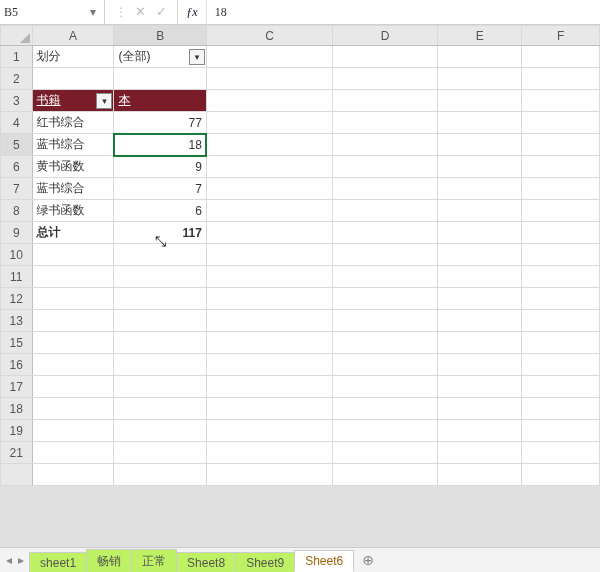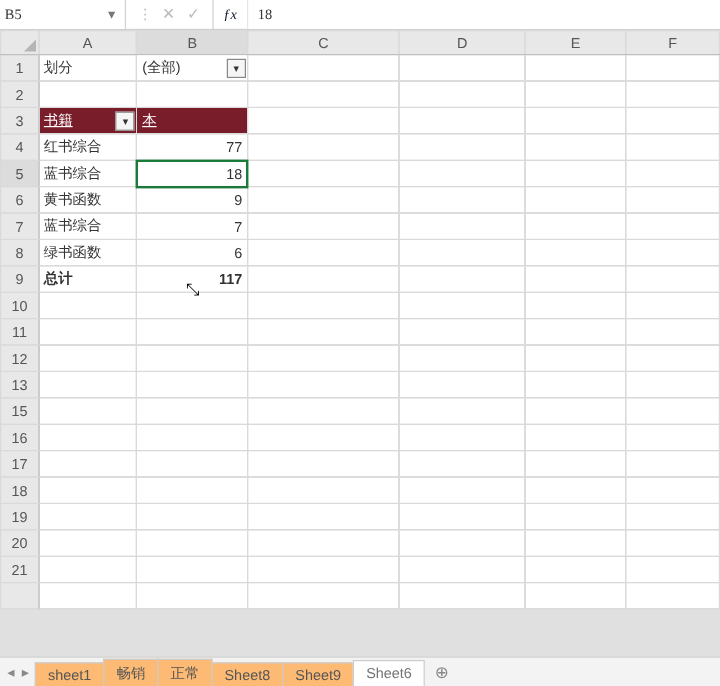--- a/index.html
+++ b/index.html
@@ -171,28 +171,28 @@
   .tabs {
     display: flex;
     align-items: flex-end;
   }
   .tab {
     padding: 3px 10px 3px 10px;
     border: 1px solid #ccc;
     border-bottom: none;
     border-top-left-radius: 0;
     margin-left: -1px;
-    background: #fdba74;
+    background: #bef264;
     color: #555;
     position: relative;
     top: 1px;
   }
   .tab.active {
     background: #fff;
-    color: #737373;
+    color: #a16207;
     font-weight: 500;
     border-bottom: 1px solid #fff;
     top: 0;
     z-index: 2;
   }
   .tab-add {
     display: flex; align-items: center; justify-content: center;
     width: 28px;
     color: #888;
     font-size: 14px;
@@ -411,29 +411,20 @@
         <tr>
           <th>19</th>
           <td></td>
           <td></td>
           <td></td>
           <td></td>
           <td></td>
           <td></td>
         </tr>
         <tr>
-          <th>20</th>
-          <td></td>
-          <td></td>
-          <td></td>
-          <td></td>
-          <td></td>
-          <td></td>
-        </tr>
-        <tr>
           <th>21</th>
           <td></td>
           <td></td>
           <td></td>
           <td></td>
           <td></td>
           <td></td>
         </tr>
         <tr class="dashed-row">
           <th></th>

